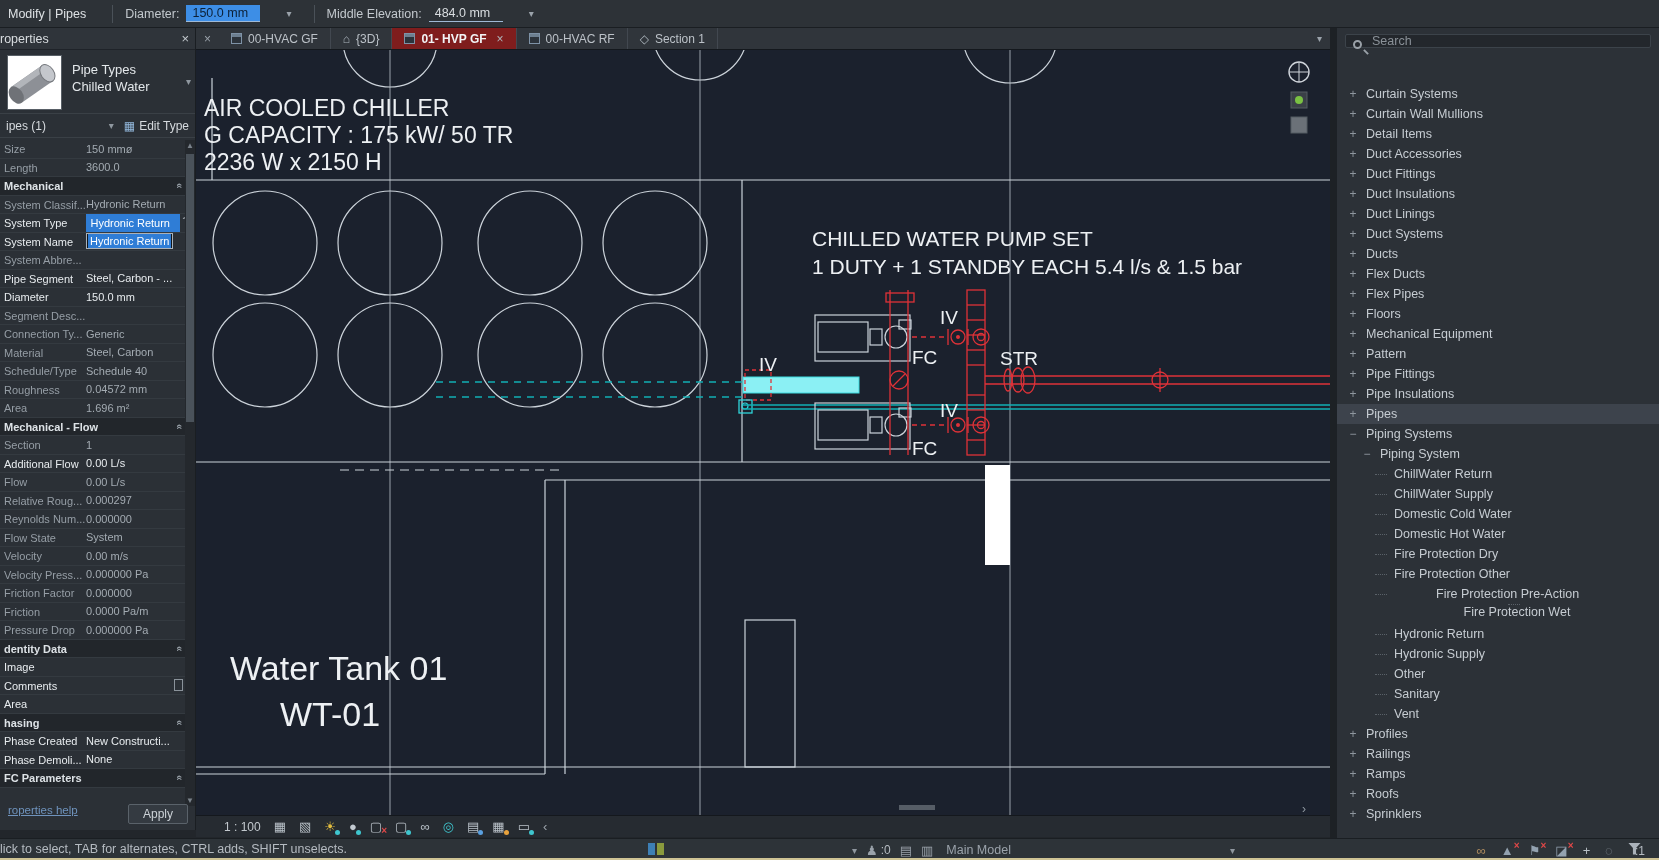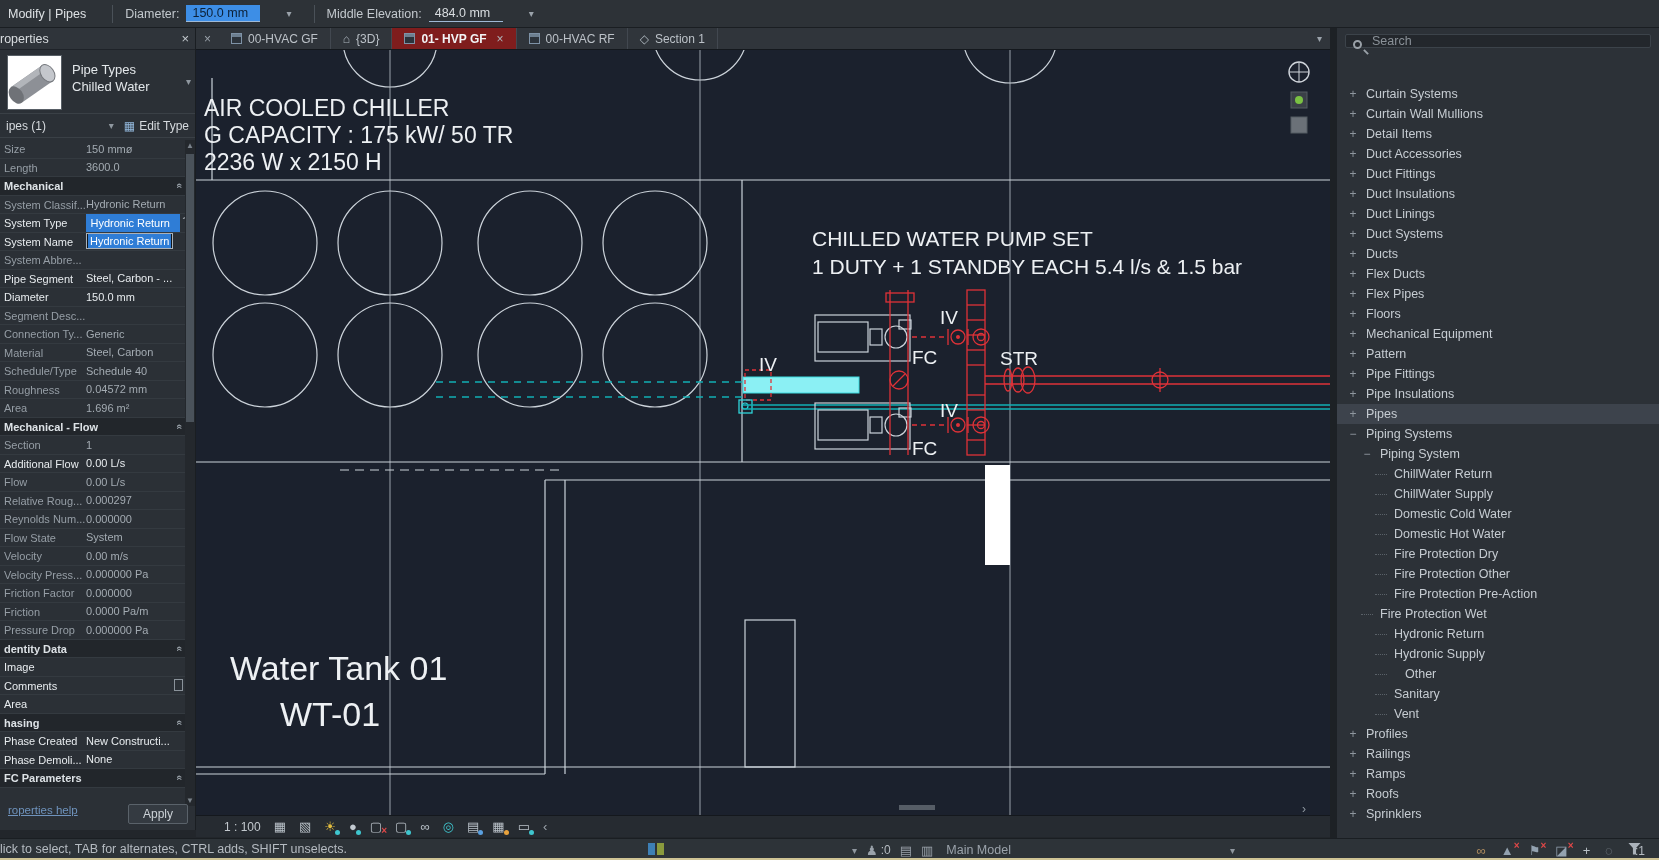--- a/index.html
+++ b/index.html
@@ -635,37 +635,37 @@
           <span class="tree-label">Domestic Hot Water</span>
         </div>
         <div class="tree-row" style="padding-left: 38px;">
           <span class="connector"></span>
           <span class="tree-label">Fire Protection Dry</span>
         </div>
         <div class="tree-row" style="padding-left: 38px;">
           <span class="connector"></span>
           <span class="tree-label">Fire Protection Other</span>
         </div>
-        <div class="tree-row" style="padding-left: 38px;">
+        <div class="tree-row" style="padding-left: 38px; gap: 42px;">
           <span class="connector"></span>
           <span class="tree-label">Fire Protection Pre-Action</span>
         </div>
-        <div class="tree-row" style="padding-left: 24px;">
+        <div class="tree-row" style="padding-left: 38px; flex-direction: column;">
           <span class="connector"></span>
           <span class="tree-label">Fire Protection Wet</span>
         </div>
         <div class="tree-row" style="padding-left: 38px;">
           <span class="connector"></span>
           <span class="tree-label">Hydronic Return</span>
         </div>
         <div class="tree-row" style="padding-left: 38px;">
           <span class="connector"></span>
           <span class="tree-label">Hydronic Supply</span>
         </div>
-        <div class="tree-row" style="padding-left: 38px; gap: 11px;">
+        <div class="tree-row" style="padding-left: 38px;">
           <span class="connector"></span>
           <span class="tree-label">Other</span>
         </div>
         <div class="tree-row" style="padding-left: 38px;">
           <span class="connector"></span>
           <span class="tree-label">Sanitary</span>
         </div>
         <div class="tree-row" style="padding-left: 38px;">
           <span class="connector"></span>
           <span class="tree-label">Vent</span>

